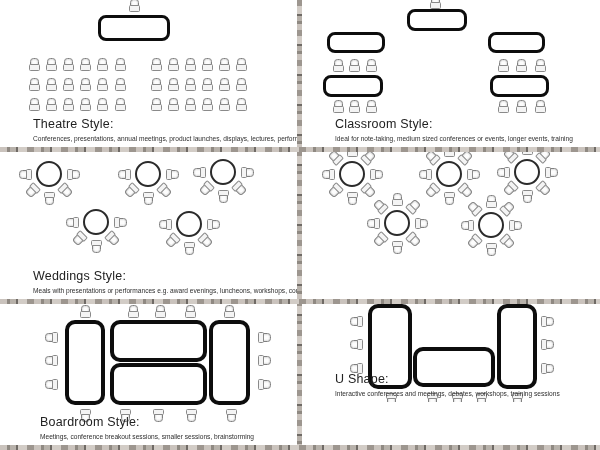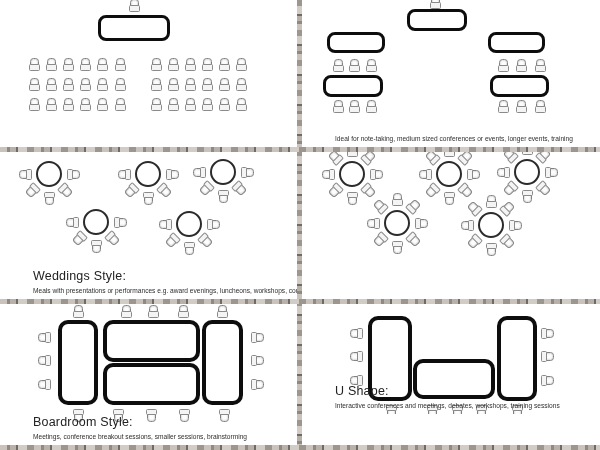--- a/index.html
+++ b/index.html
@@ -62,20 +62,24 @@
         <div class="chair" style="left: 201.5px; top: 77.5px;"></div>
         <div class="chair" style="left: 218.5px; top: 77.5px;"></div>
         <div class="chair" style="left: 235.5px; top: 77.5px;"></div>
         <div class="chair" style="left: 150.5px; top: 97.5px;"></div>
         <div class="chair" style="left: 167.5px; top: 97.5px;"></div>
         <div class="chair" style="left: 184.5px; top: 97.5px;"></div>
         <div class="chair" style="left: 201.5px; top: 97.5px;"></div>
         <div class="chair" style="left: 218.5px; top: 97.5px;"></div>
         <div class="chair" style="left: 235.5px; top: 97.5px;"></div>
       </div>
+    <div class="caption">
+      <h2 class="title">Theatre Style:</h2>
+      <p class="desc">Conferences, presentations, annual meetings, product launches, displays, lectures, performances</p>
+    </div>
   </section>
 
   <section class="panel" style="left:302px;top:0;width:298px;height:147px">
     <div class="diagram">
         <div class="table-rect" style="left: 105px; top: 9px; width: 60px; height: 22px; border-width: 3px; border-radius: 8px;"></div>
         <div class="table-rect" style="left: 25px; top: 32px; width: 58px; height: 21px; border-width: 3px; border-radius: 8px;"></div>
         <div class="table-rect" style="left: 21px; top: 75px; width: 60px; height: 22px; border-width: 3px; border-radius: 8px;"></div>
         <div class="table-rect" style="left: 186px; top: 32px; width: 57px; height: 21px; border-width: 3px; border-radius: 8px;"></div>
         <div class="table-rect" style="left: 188px; top: 75px; width: 59px; height: 22px; border-width: 3px; border-radius: 8px;"></div>
         <div class="chair" style="left: 127.5px; top: -4.5px;"></div>
@@ -86,20 +90,21 @@
         <div class="chair" style="left: 47px; top: 99.5px;"></div>
         <div class="chair" style="left: 63.5px; top: 99.5px;"></div>
         <div class="chair" style="left: 195.5px; top: 58.5px;"></div>
         <div class="chair" style="left: 214px; top: 58.5px;"></div>
         <div class="chair" style="left: 232.5px; top: 58.5px;"></div>
         <div class="chair" style="left: 195.5px; top: 99.5px;"></div>
         <div class="chair" style="left: 214px; top: 99.5px;"></div>
         <div class="chair" style="left: 232.5px; top: 99.5px;"></div>
       </div>
     <div class="caption">
+      <h2 class="title">Classroom Style:</h2>
       <p class="desc">Ideal for note-taking, medium sized conferences or events, longer events, training</p>
     </div>
   </section>
 
   <section class="panel" style="left:0;top:152px;width:297px;height:147px">
     <div class="diagram">
         <div class="table-round" style="left: 36px; top: 9px; height: 26px; width: 26px;"></div>
         <div class="table-round" style="left: 135px; top: 9px; height: 26px; width: 26px;"></div>
         <div class="table-round" style="left: 210px; top: 7px; height: 26px; width: 26px;"></div>
         <div class="table-round" style="left: 83px; top: 57px; height: 26px; width: 26px;"></div>
@@ -179,21 +184,21 @@
         <div class="chair" style="left: 200.471px; top: 49.5294px; transform: rotate(45deg);"></div>
         <div class="chair" style="left: 207.5px; top: 66.5px; transform: rotate(90deg);"></div>
         <div class="chair" style="left: 200.471px; top: 83.4706px; transform: rotate(135deg);"></div>
         <div class="chair" style="left: 183.5px; top: 90.5px; transform: rotate(180deg);"></div>
         <div class="chair" style="left: 166.529px; top: 83.4706px; transform: rotate(225deg);"></div>
         <div class="chair" style="left: 159.5px; top: 66.5px; transform: rotate(270deg);"></div>
         <div class="chair" style="left: 166.529px; top: 49.5294px; transform: rotate(315deg);"></div>
       </div>
   </section>
 
-  <section class="panel" style="left:0;top:304px;width:297px;height:141px">
+  <section class="panel" style="left:7px;top:304px;width:297px;height:141px">
     <div class="diagram">
         <div class="table-rect" style="left: 58px; top: 16px; width: 40px; height: 85px; border-width: 4.5px; border-radius: 10px;"></div>
         <div class="table-rect" style="left: 103px; top: 16px; width: 97px; height: 42px; border-width: 4.5px; border-radius: 10px;"></div>
         <div class="table-rect" style="left: 103px; top: 59px; width: 97px; height: 42px; border-width: 4.5px; border-radius: 10px;"></div>
         <div class="table-rect" style="left: 202px; top: 16px; width: 41px; height: 85px; border-width: 4.5px; border-radius: 10px;"></div>
         <div class="chair" style="left: 72.5px; top: 0.5px;"></div>
         <div class="chair" style="left: 120.5px; top: 0.5px;"></div>
         <div class="chair" style="left: 147.5px; top: 0.5px;"></div>
         <div class="chair" style="left: 177.5px; top: 0.5px;"></div>
         <div class="chair" style="left: 216.5px; top: 0.5px;"></div>
@@ -208,21 +213,21 @@
         <div class="chair" style="left: 251.5px; top: 26.5px; transform: rotate(90deg);"></div>
         <div class="chair" style="left: 251.5px; top: 49.5px; transform: rotate(90deg);"></div>
         <div class="chair" style="left: 251.5px; top: 73.5px; transform: rotate(90deg);"></div>
       </div>
     <div class="caption">
       <h2 class="title">Boardroom Style:</h2>
       <p class="desc">Meetings, conference breakout sessions, smaller sessions, brainstorming</p>
     </div>
   </section>
 
-  <section class="panel" style="left:302px;top:300px;width:298px;height:114px">
+  <section class="panel" style="left:302px;top:288px;width:298px;height:114px">
     <div class="diagram">
         <div class="table-rect" style="left: 66px; top: 16px; width: 44px; height: 85px; border-width: 4.5px; border-radius: 10px;"></div>
         <div class="table-rect" style="left: 195px; top: 16px; width: 40px; height: 85px; border-width: 4.5px; border-radius: 10px;"></div>
         <div class="table-rect" style="left: 111px; top: 59px; width: 82px; height: 40px; border-width: 4.5px; border-radius: 10px;"></div>
         <div class="chair" style="left: 48.5px; top: 26.5px; transform: rotate(270deg);"></div>
         <div class="chair" style="left: 48.5px; top: 49.5px; transform: rotate(270deg);"></div>
         <div class="chair" style="left: 48.5px; top: 73.5px; transform: rotate(270deg);"></div>
         <div class="chair" style="left: 239.5px; top: 26.5px; transform: rotate(90deg);"></div>
         <div class="chair" style="left: 239.5px; top: 49.5px; transform: rotate(90deg);"></div>
         <div class="chair" style="left: 239.5px; top: 73.5px; transform: rotate(90deg);"></div>

